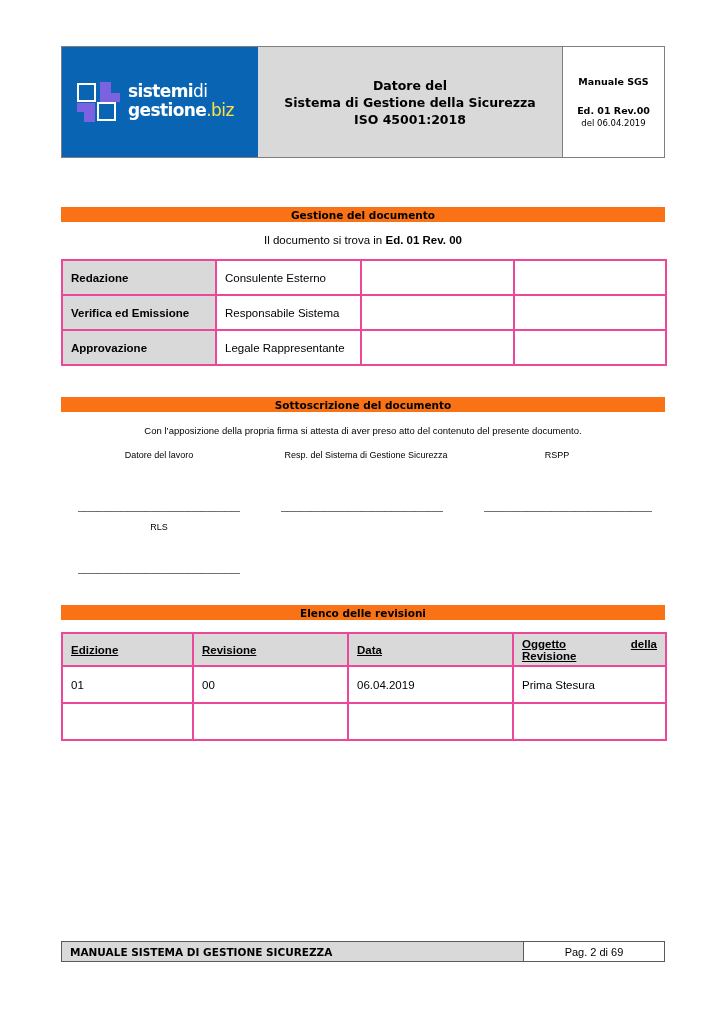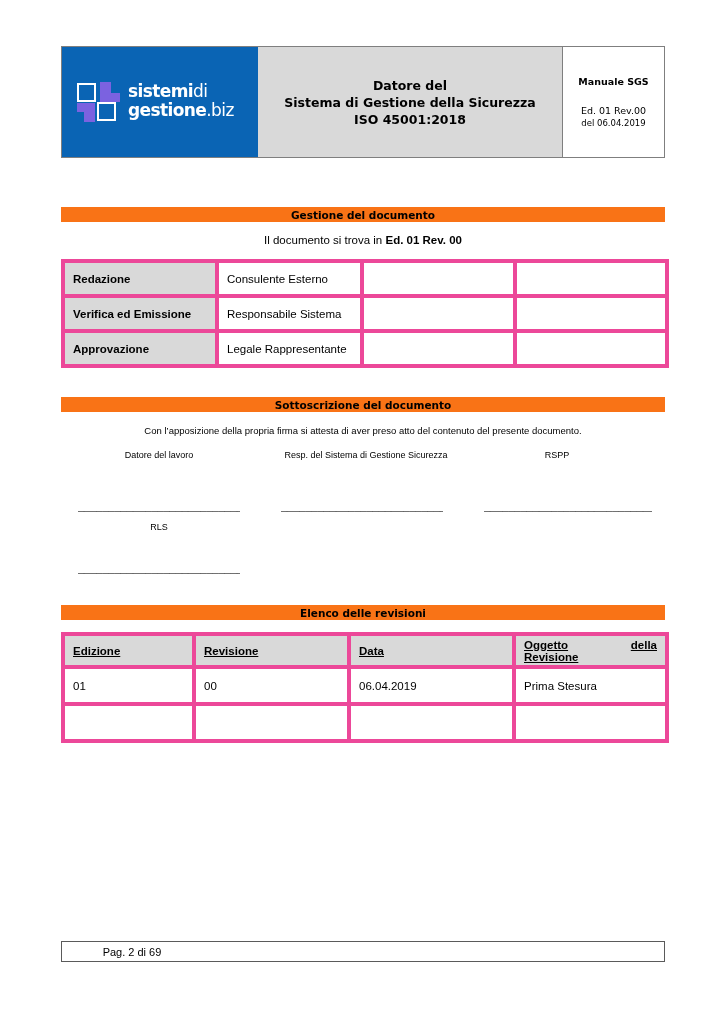--- a/index.html
+++ b/index.html
@@ -82,21 +82,21 @@
     font-size: 17px;
     letter-spacing: -0.6px;
     color: #ffffff;
     white-space: nowrap;
   }
   .logo-line1 .thin, .logo-line2 .thin {
     font-weight: normal;
   }
   .logo-line2 .biz {
     font-weight: normal;
-    color: #ffffff;
+    color: #fde047;
   }
   .logo-line2 { margin-top: 2px; }
 
   .header-title-cell {
     flex: 1 1 auto;
     background: #d9d9d9;
     display: flex;
     flex-direction: column;
     align-items: center;
     justify-content: center;
@@ -123,21 +123,21 @@
   }
   .meta-top {
     font-family: "DejaVu Sans", sans-serif;
     font-weight: bold;
     font-size: 9.5px;
     text-align: center;
     margin-bottom: 18px;
   }
   .meta-rev {
     font-family: "DejaVu Sans", sans-serif;
-    font-weight: normal;
+    font-weight: bold;
     font-size: 9.5px;
     text-align: center;
   }
   .meta-date {
     font-family: "DejaVu Sans", sans-serif;
     font-size: 8.5px;
     text-align: center;
     margin-top: 2px;
   }
 
@@ -169,21 +169,21 @@
   }
   .subline b { font-weight: bold; }
 
   
   .tbl {
     position: absolute;
     border-collapse: collapse;
     table-layout: fixed;
   }
   .tbl td, .tbl th {
-    border: 4px solid #ec4899;
+    border: 2px solid #ec4899;
     box-sizing: border-box;
     font-family: "Liberation Sans", sans-serif;
     font-size: 11.5px;
     text-align: left;
     vertical-align: middle;
     padding: 0 8px;
   }
   #approvals-table { left: 61px; top: 259px; width: 604px; }
   #approvals-table td { height: 35px; }
   #approvals-table td.lbl {
@@ -397,16 +397,17 @@
       <tr>
         <td></td>
         <td></td>
         <td></td>
         <td></td>
       </tr>
     </tbody>
   </table>
 
   <div class="doc-footer">
+    <div class="footer-title">MANUALE SISTEMA DI GESTIONE SICUREZZA</div>
     <div class="footer-page">Pag. 2 di 69</div>
   </div>
 
 </div>
 
 </body></html>

